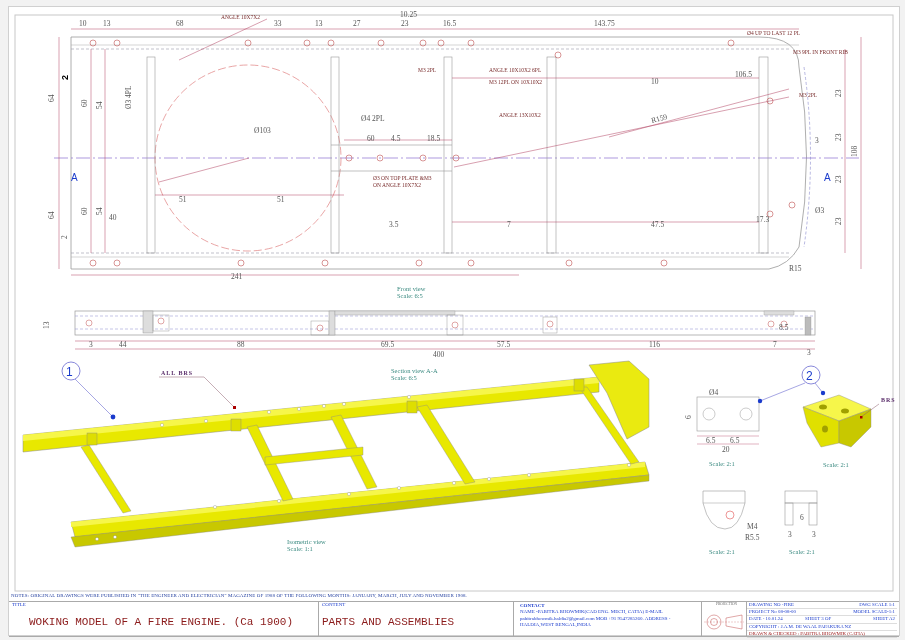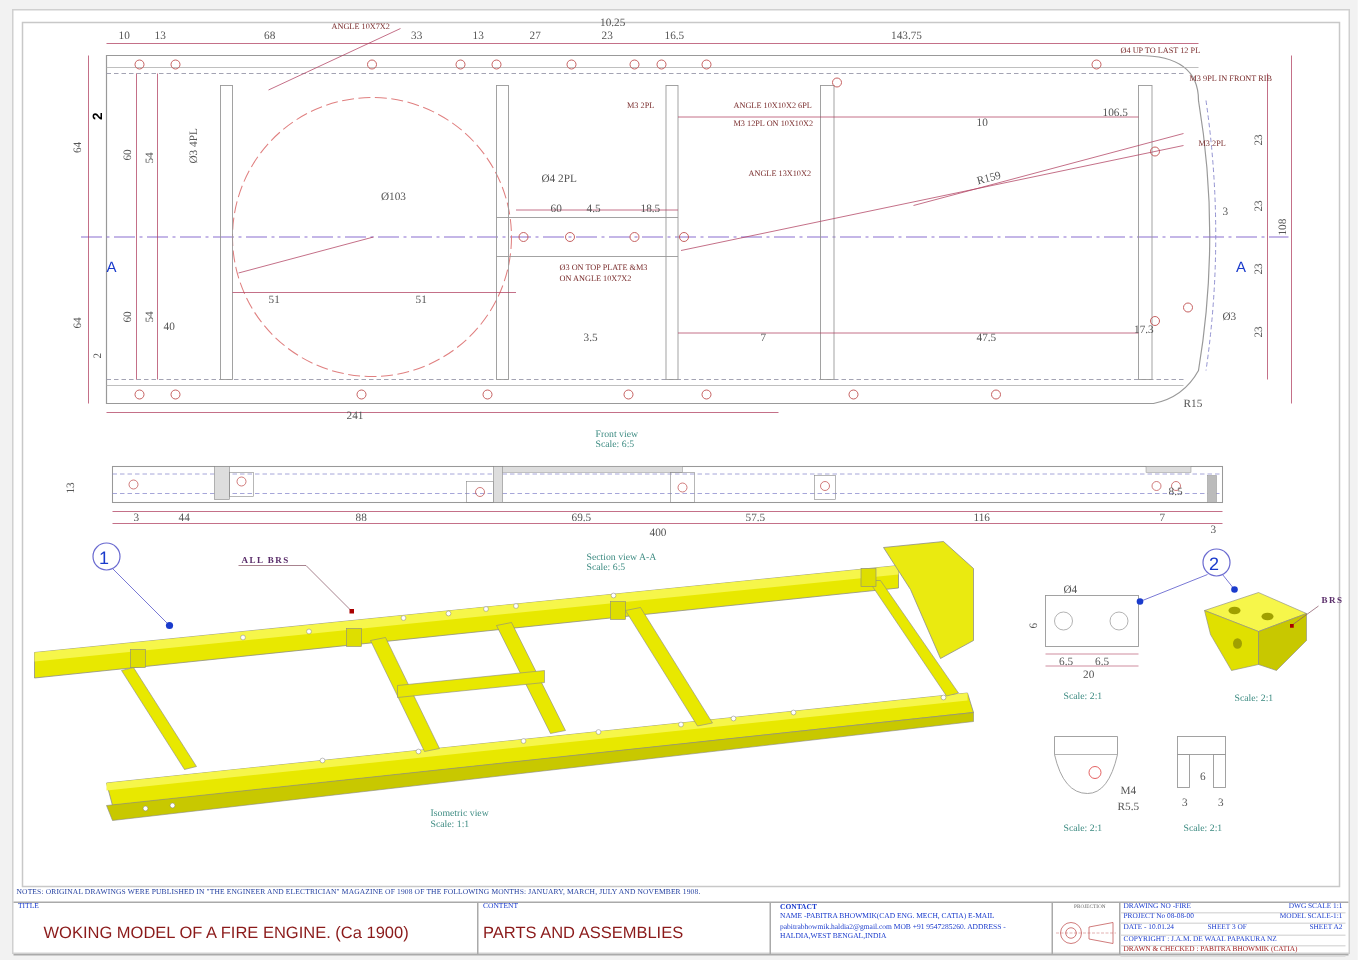--- a/index.html
+++ b/index.html
@@ -8,21 +8,21 @@
   #frame{position:absolute;left:0;top:0;}
   .dim{font-family:"Liberation Serif",serif;font-size:7.5px;fill:#555;}
   .lbl{font-family:"Liberation Serif",serif;font-size:5.5px;fill:#7a2d2d;}
   .view{font-family:"Liberation Serif",serif;font-size:6.5px;fill:#3b8a80;}
   .sec{font-family:"Liberation Sans",sans-serif;font-size:10px;fill:#1a3bcc;}
   #titleblock{position:absolute;left:0;top:586px;width:890px;height:42px;}
   .notes{position:absolute;left:2px;top:0;font-size:5px;color:#2440a0;white-space:nowrap;letter-spacing:0.1px;}
   .tb-row{position:absolute;left:0;top:8px;width:890px;height:34px;border-top:1px solid #aaa;border-bottom:1px solid #aaa;}
   .cell{position:absolute;top:0;height:34px;border-right:1px solid #aaa;box-sizing:border-box;}
   .cap{position:absolute;left:3px;top:0;font-size:5px;color:#1a3bcc;}
-  .big{position:absolute;font-family:Liberation Sans, sans-serif;font-size:11px;color:#8b1a1a;white-space:nowrap;}
+  .big{position:absolute;font-family:Liberation Mono, monospace;font-size:11px;color:#8b1a1a;white-space:nowrap;}
   .contact{position:absolute;left:6px;top:1px;font-size:5px;color:#1a3bcc;line-height:6.3px;white-space:nowrap;}
   .contact .h{font-weight:bold;}
   .info{position:absolute;left:0;top:0;width:150px;}
   .info .r{position:relative;height:6.2px;font-size:4.9px;color:#1a3bcc;border-bottom:1px solid #ddd;white-space:nowrap;padding-left:2px;}
   .info .r .rt{position:absolute;right:2px;top:0;}
   .info .r .m{position:absolute;left:58px;top:0;}
   .info .r.red{color:#a02020;}
 </style>
 </head>
 <body>

